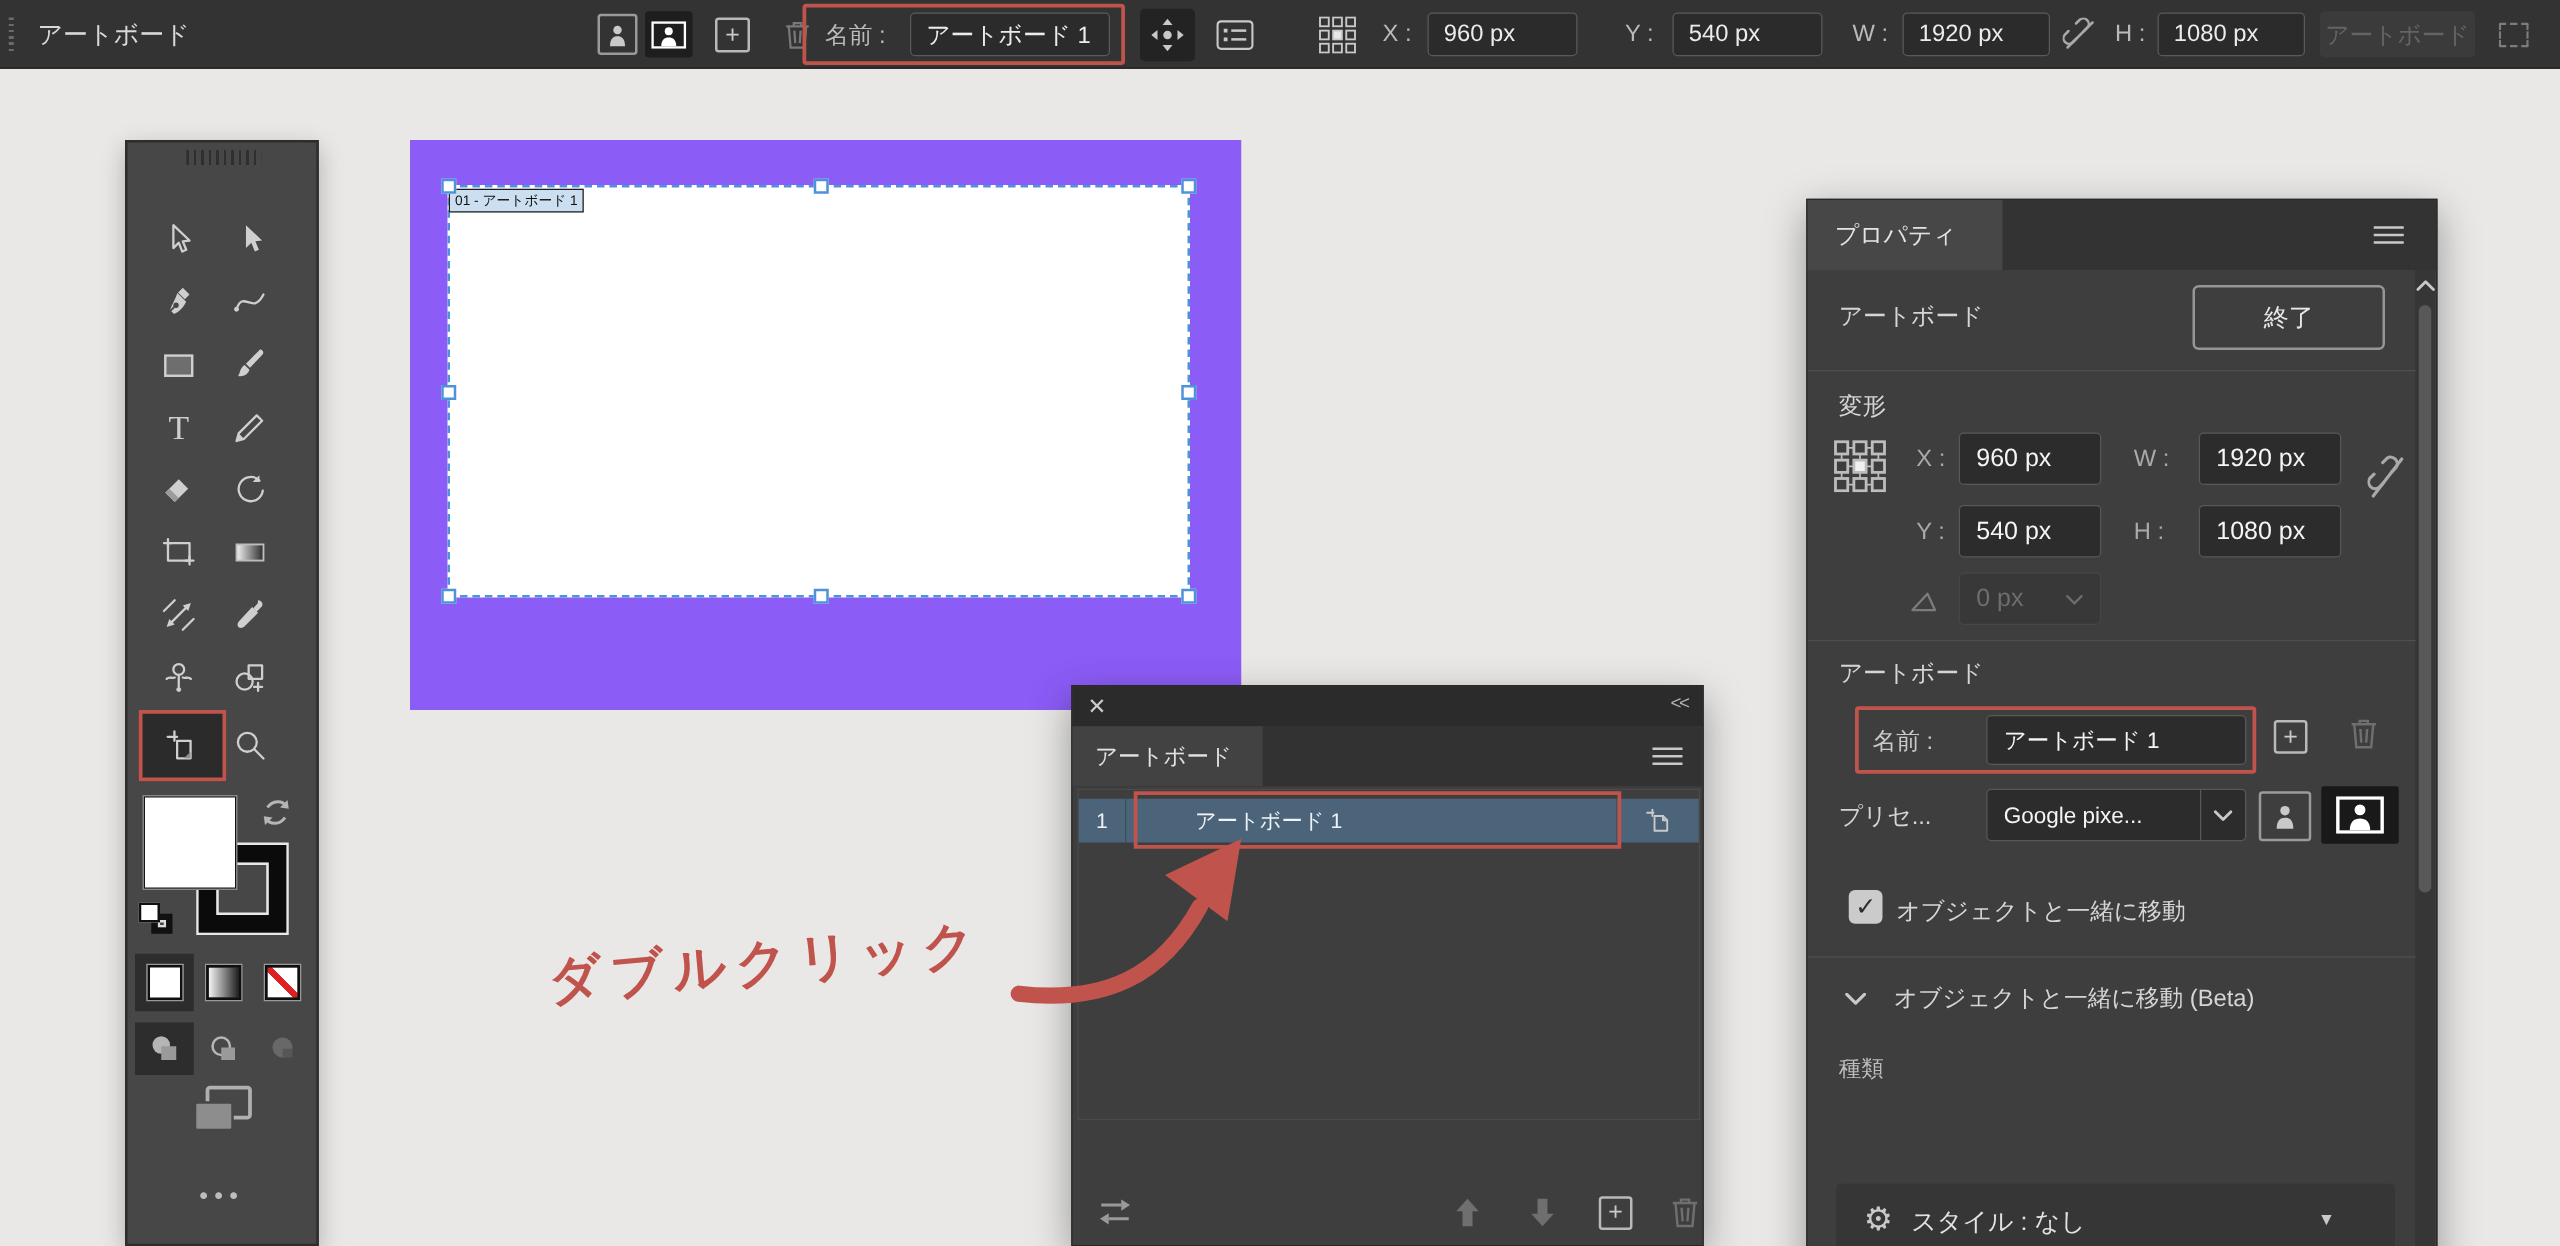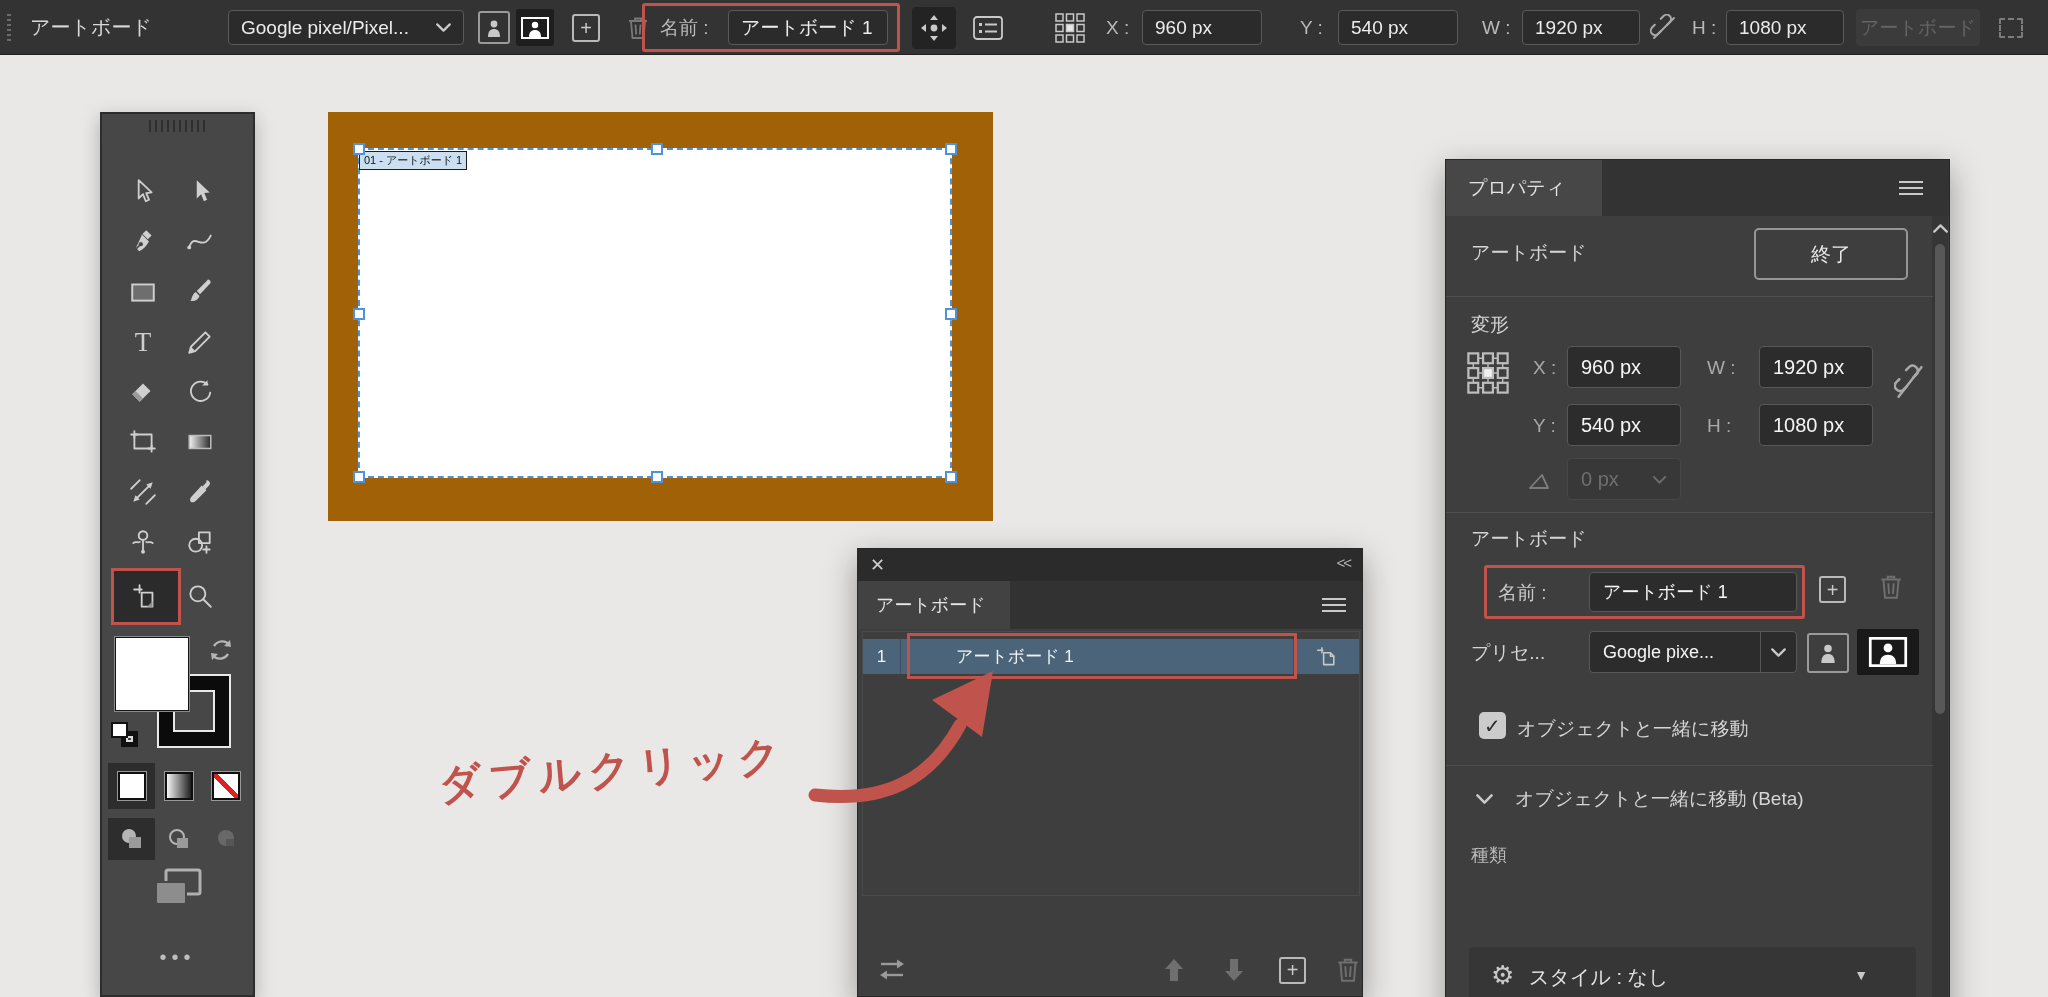--- a/index.html
+++ b/index.html
@@ -63,21 +63,21 @@
   .color-cell.sel { background:#2d2d2d; }
   .csw { width:28px; height:28px; border:2px solid #0f0f0f; box-shadow:0 0 0 1px #999; }
   .mode-row { position:absolute; left:6px; top:704px; width:141px; height:42px; display:flex; }
   .mode-cell { width:47px; height:42px; display:flex; align-items:center; justify-content:center; }
   .mode-cell.sel { background:#2d2d2d; }
   .screen-mode { position:absolute; left:50px; top:752px; }
   .dots { position:absolute; left:0; top:832px; width:151px; text-align:center; color:#bdbdbd;
     font-size:20px; letter-spacing:5px; }
 
   
-  .canvas { position:absolute; left:328px; top:112px; width:665px; height:409px; background:#a16207; z-index:1; }
+  .canvas { position:absolute; left:328px; top:112px; width:665px; height:456px; background:#8b5cf6; z-index:1; }
   .artboard { position:absolute; left:30px; top:36px; width:594px; height:330px; background:#ffffff;
     border:2px dashed #4d93dc; }
   .handle { position:absolute; width:12px; height:12px; background:#fff; border:2px solid #4d93dc; }
   .ab-tag { position:absolute; left:-1px; top:1px; background:#cbdff0; border:1px solid #1c1c1c;
     font-size:11px; color:#111; padding:1px 4px; white-space:nowrap; }
 
   
   .panel { position:absolute; background:#3e3e3e; border:1px solid #282828;
     box-shadow:0 10px 30px rgba(0,0,0,.35); z-index:20; }
   .hamburger { width:24px; height:14px; display:flex; flex-direction:column; justify-content:space-between; }
@@ -136,26 +136,20 @@
   .icon-stroke { stroke:#c9c9c9; fill:none; stroke-width:1.8; stroke-linecap:round; stroke-linejoin:round; }
   .icon-fill { fill:#c9c9c9; }
 </style>
 </head>
 <body>
 
 <div class="topbar">
   <div class="grip"></div>
   <div class="tb-title">アートボード</div>
 
-  <div class="tb-field" style="left:228px; width:236px; justify-content:space-between;">
-    <span>Google pixel/Pixel...</span>
-    <svg class="chev" viewBox="0 0 12 7">
-        <polyline points="1,1 6,6 11,1" class="icon-stroke" stroke-width="1.4"></polyline>
-      </svg>
-  </div>
 
   <div class="tb-btn frame-btn" style="left:478px; top:11px; width:32px; height:33px;">
     <svg width="18" height="22" viewBox="0 0 18 22">
       <circle cx="9" cy="7" r="3.4" class="icon-fill"></circle>
         <path d="M3,20 c0,-6 2.5,-8 6,-8 c3.5,0 6,2 6,8 z" class="icon-fill"></path>
     </svg>
   </div>
   <div class="tb-btn" style="left:516px; top:9px; width:38px; height:37px; background:#1e1e1e; border-radius:3px;">
     <svg width="28" height="22" viewBox="0 0 28 22">
       <rect x="1" y="1" width="26" height="20" fill="none" stroke="#fff" stroke-width="2"></rect>

